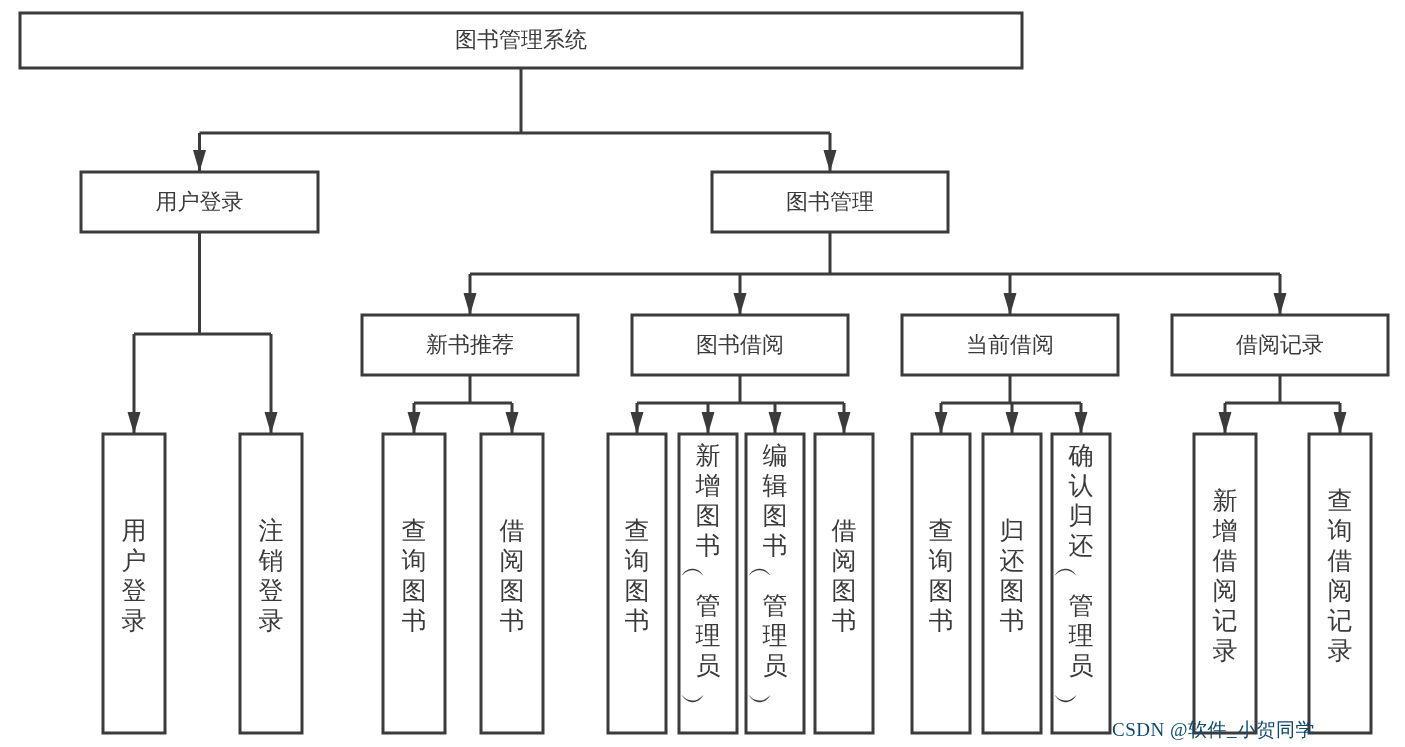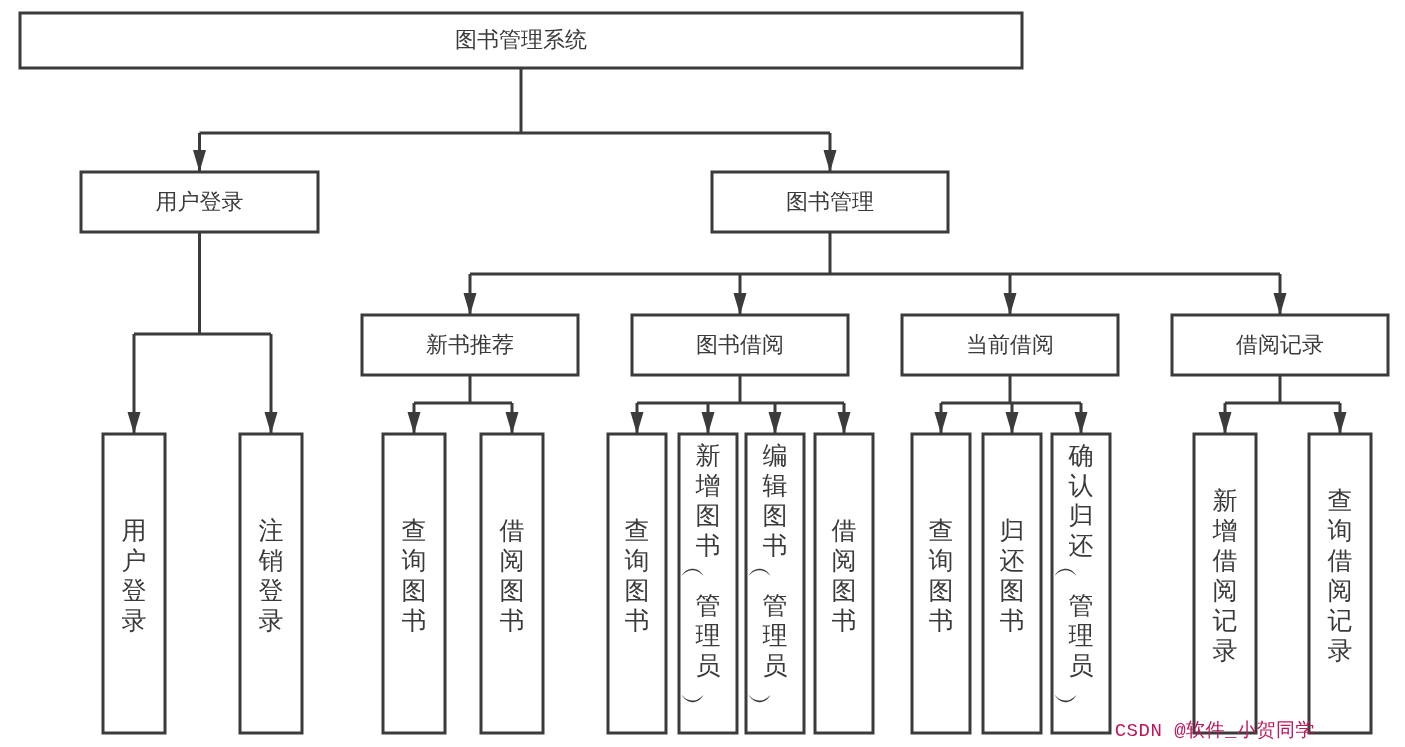--- a/index.html
+++ b/index.html
@@ -53,23 +53,23 @@
   .node-label-vertical {
     fill: #3a3a3a;
     font-family: "Liberation Sans", "DejaVu Sans", sans-serif;
     font-size: 25px;
     text-anchor: middle;
   }
   .watermark {
     position: absolute;
     right: 8px;
     bottom: 4px;
-    color: #be185d;
+    color: #0c4a6e;
     font-size: 19px;
-    font-family: Liberation Mono, monospace;
+    font-family: Liberation Serif, serif;
     white-space: nowrap;
     letter-spacing: 0.5px;
     pointer-events: none;
   }
 </style>
 </head>
 <body>
 
 <div id="diagram-root">
   <svg class="flow" id="flow-svg" viewBox="0 0 1405 747" xmlns="http://www.w3.org/2000/svg">

